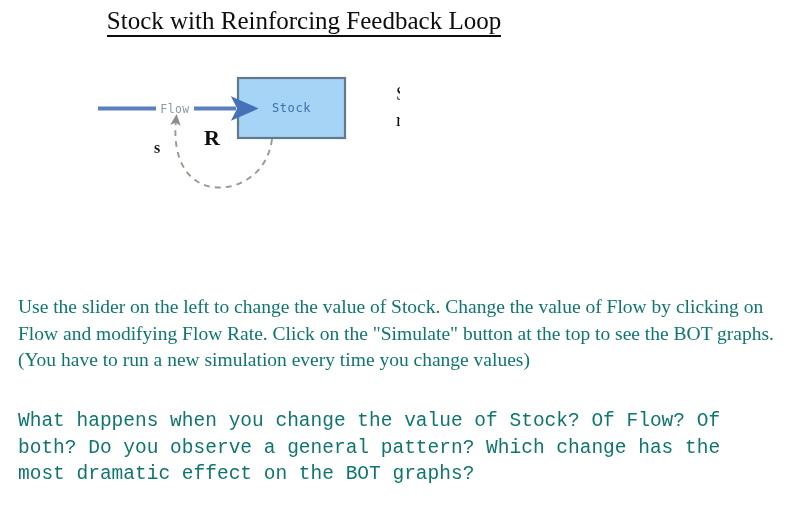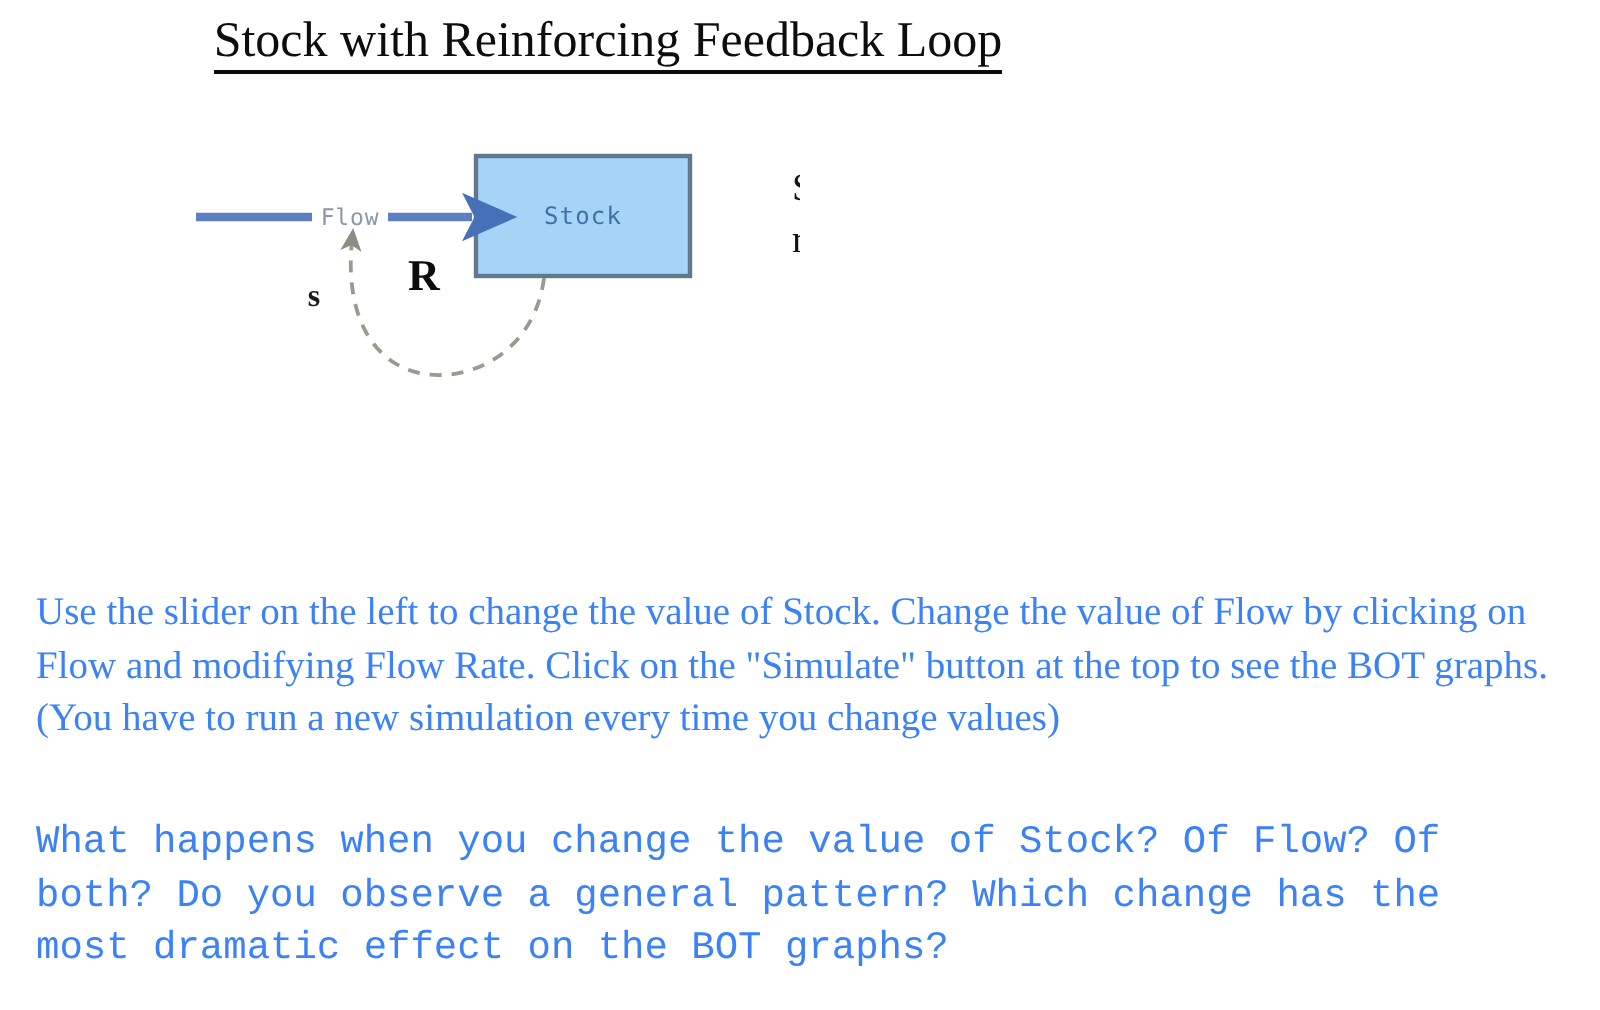--- a/index.html
+++ b/index.html
@@ -69,21 +69,21 @@
     font-weight: bold;
     fill: #1a1a1a;
   }
 
   
   .body-paragraph {
     position: absolute;
     font-family: "Liberation Serif", "DejaVu Serif", serif;
     font-size: 19.5px;
     line-height: 26.5px;
-    color: #3b82f6;
+    color: #0f766e;
   }
   #instructions-paragraph {
     left: 18px;
     top: 294px;
     width: 775px;
   }
   #questions-paragraph {
     left: 18px;
     top: 408px;
     width: 760px;

